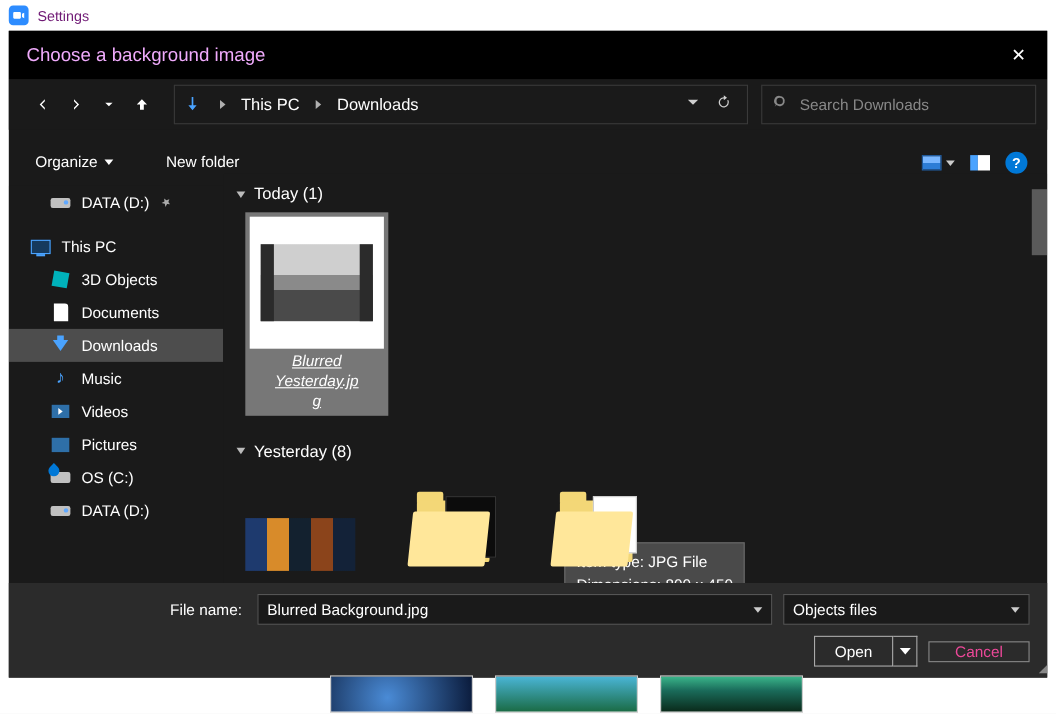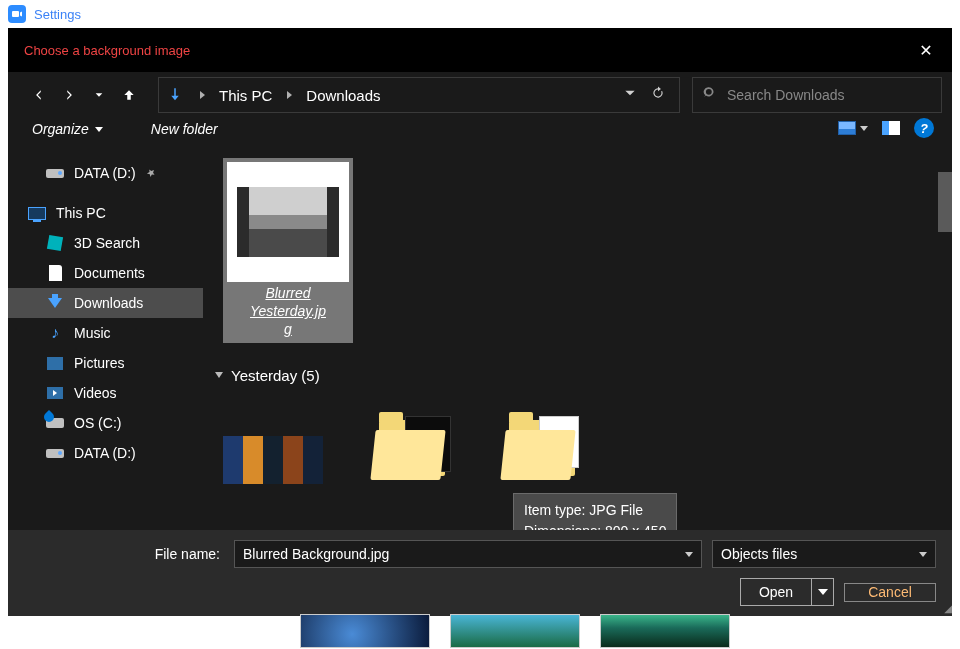--- a/index.html
+++ b/index.html
@@ -2,61 +2,61 @@
 <html><head>
 <meta charset="utf-8">
 <style>
   * { box-sizing: border-box; margin: 0; padding: 0; font-family: "Segoe UI", Arial, sans-serif; }
   body { background: #e8e8e8; width: 960px; height: 649px; overflow: hidden; position: relative; }
 
   .outer-window { position: absolute; left: 0; top: 0; width: 960px; height: 649px; background: #fff; }
   .titlebar { height: 28px; background: #fff; display: flex; align-items: center; padding: 0 8px; gap: 8px; }
   .app-icon { width: 18px; height: 18px; background: #2D8CFF; border-radius: 4px; display: flex; align-items: center; justify-content: center; }
   .app-icon svg { width: 12px; height: 12px; fill: #fff; }
-  .titlebar-text { color: #3b82f6; font-size: 13px; }
+  .titlebar-text { color: #701a75; font-size: 13px; }
 
   .dialog { position: absolute; left: 8px; top: 28px; width: 944px; height: 588px; background: #1a1a1a; display: flex; flex-direction: column; }
 
   .dlg-header { height: 44px; background: #000; display: flex; align-items: center; justify-content: space-between; padding: 0 16px; }
-  .dlg-title { color: #ef4444; font-size: 13px; }
+  .dlg-title { color: #f0abfc; font-size: 17px; }
   .dlg-close { color: #fff; font-size: 16px; width: 20px; text-align: center; cursor: pointer; }
 
   .toolbar1 { height: 46px; background: #1a1a1a; display: flex; align-items: center; padding: 0 10px 0 18px; gap: 4px; }
   .nav-btn { width: 26px; height: 26px; display: flex; align-items: center; justify-content: center; color: #fff; cursor: pointer; }
   .nav-btn svg { width: 14px; height: 14px; fill: #fff; }
   .nav-btn.sm svg { width: 10px; height: 10px; }
 
   .addrbar { flex: 1; height: 36px; margin-left: 12px; border: 1px solid #3a3a3a; background: #1a1a1a; display: flex; align-items: center; padding: 0 6px; gap: 8px; }
   .addr-icon { width: 20px; height: 20px; display: flex; align-items: center; justify-content: center; }
   .addr-sep { width: 18px; height: 100%; display:flex; align-items:center; justify-content:center; }
   .addr-sep::before { content:""; border-top:4px solid transparent; border-bottom:4px solid transparent; border-left:5px solid #b0b0b0; }
   .addr-crumb { color: #fff; font-size: 15px; cursor: pointer; }
   .addr-right { margin-left: auto; display:flex; align-items:center; gap: 14px; padding-right:8px; }
   .addr-right svg { width: 14px; height: 14px; fill: #d0d0d0; }
 
   .searchbar { width: 250px; height: 36px; margin-left: 8px; border: 1px solid #3a3a3a; background: #1a1a1a; display: flex; align-items: center; padding: 0 10px; gap: 10px; }
   .searchbar input { flex: 1; background: transparent; border: none; color: #fff; font-size: 14px; outline: none; }
   .searchbar input::placeholder { color: #888; }
   .searchbar svg { width: 14px; height: 14px; fill: #888; }
 
-  .toolbar2 { height: 40px; display: flex; align-items: flex-start; padding: 0 18px; gap: 4px; font-style: italic; }
+  .toolbar2 { height: 40px; display: flex; align-items: flex-end; padding: 0 18px; gap: 4px; }
   .tb2-item { color: #fff; font-size: 14px; cursor: pointer; display:flex; align-items:center; gap:4px; padding: 3px 6px;}
   .tb2-item .caret { width: 0; height:0; border-left:4px solid transparent; border-right:4px solid transparent; border-top:5px solid #fff; margin-left:2px; }
   .tb2-right { margin-left: auto; display:flex; align-items:center; gap: 14px; }
   .view-btn { display:flex; align-items:center; gap:4px; cursor:pointer; }
   .view-pic { width:18px; height:14px; background:linear-gradient(to bottom,#7ab7ff 55%, #2d7dd6 55%); border:1px solid #2160a8; }
   .view-chev { width:0; height:0; border-left:4px solid transparent; border-right:4px solid transparent; border-top:5px solid #ccc; }
   .preview-btn { width:18px; height:14px; display:flex; }
   .preview-btn .l { width:7px; background:#4aa3ff; }
   .preview-btn .r { flex:1; background:#fff; }
   .help-btn { width:20px; height:20px; border-radius:50%; background:#0078d7; color:#fff; display:flex; align-items:center; justify-content:center; font-size:13px; font-weight:bold; cursor:pointer; }
 
   .body { flex: 1; display: flex; overflow:hidden; }
 
-  .nav { width: 195px; background:#1a1a1a; overflow:hidden; }
+  .nav { width: 195px; background:#1a1a1a; overflow:hidden;margin-top:11px; }
   .nav-item { height: 30px; display:flex; align-items:center; gap:10px; padding-left: 38px; color:#fff; font-size:14px; cursor:pointer; }
   .nav-item.top { padding-left: 20px; }
   .nav-item.selected { background:#4d4d4d; }
   .nav-item .ico { width:18px; height:16px; display:flex; align-items:center; justify-content:center; flex-shrink:0; }
   .pin { width:10px; height:10px; fill:#aaa; transform:rotate(45deg); }
   .hdd { width:22px; height:9px; background:#c0c0c0; border-radius:2px; position:relative; }
   .hdd::after { content:""; position:absolute; right:2px; top:2px; width:4px; height:4px; background:#5fa8ff; border-radius:50%; }
   .pc-ico { width:18px; height:13px; border:1px solid #4aa3ff; background:#163a5e; position:relative; }
   .pc-ico::after { content:""; position:absolute; left:4px; bottom:-3px; width:8px; height:2px; background:#4aa3ff; }
   .cube { width:14px; height:14px; background:#00b2bb; transform:rotate(10deg); }
@@ -98,21 +98,21 @@
   .yesterday-row { display:flex; gap:50px; padding-left:20px; padding-top:24px; align-items:flex-end; }
 
   .footer { background:#2b2b2b; padding: 10px 16px 10px 16px; display:flex; flex-direction:column; gap:10px; }
   .footer-row { display:flex; align-items:center; gap:10px; }
   .fn-label { color:#fff; font-size:14px; width: 200px; text-align:right; padding-right:4px; }
   .fn-input { flex:1; height:28px; background:#1a1a1a; border:1px solid #555; color:#fff; font-size:14px; padding:0 8px; display:flex; align-items:center; justify-content:space-between; }
   .fn-input .caret { width:0; height:0; border-left:4px solid transparent; border-right:4px solid transparent; border-top:5px solid #ccc; }
   .filter { width:224px; height:28px; background:#1a1a1a; border:1px solid #555; color:#fff; font-size:14px; padding:0 8px; display:flex; align-items:center; justify-content:space-between; }
   .filter .caret { width:0; height:0; border-left:4px solid transparent; border-right:4px solid transparent; border-top:5px solid #ccc; }
   .btnrow { display:flex; gap:10px; justify-content:flex-end; }
-  .dlg-btn { width:92px; height:19px; border:1px solid #888; background:transparent; color:#fdba74; font-size:14px; display:flex; align-items:center; justify-content:center; cursor:pointer; }
+  .dlg-btn { width:92px; height:19px; border:1px solid #888; background:transparent; color:#ec4899; font-size:14px; display:flex; align-items:center; justify-content:center; cursor:pointer; }
   .split-btn { display:flex; }
   .split-btn .main { width:72px; height:28px; border:1px solid #aaa; background:transparent; color:#fff; font-size:14px; display:flex; align-items:center; justify-content:center; cursor:pointer; }
   .split-btn .drop { width:22px; height:28px; border:1px solid #aaa; border-left:none; display:flex; align-items:center; justify-content:center; cursor:pointer; }
   .split-btn .drop .caret { width:0; height:0; border-left:5px solid transparent; border-right:5px solid transparent; border-top:6px solid #fff; }
   .grip { position:absolute; right:2px; bottom:2px; color:#888; font-size:10px; letter-spacing:-2px; }
 
   .bg-strip { position:absolute; left:300px; top:614px; display:flex; gap:20px; }
   .bg-tile { width:130px; height:34px; border:1px solid #ccc; }
   .bg-tile.a { background:radial-gradient(circle at 40% 60%, #4a8bd6, #0a1a3a); }
   .bg-tile.b { background:linear-gradient(to top,#1a6b45,#4ab5d6); }
@@ -223,67 +223,71 @@
         <div class="nav-item top">
           <span class="ico">
               <span class="pc-ico"></span>
             </span>
           <span>This PC</span>
         </div>
         <div class="nav-item">
             <span class="ico">
               <span class="cube"></span>
             </span>
-            <span>3D Search</span>
+            <span>3D Objects</span>
           </div>
         <div class="nav-item">
             <span class="ico">
               <span class="doc"></span>
             </span>
             <span>Documents</span>
           </div>
         <div class="nav-item selected">
             <span class="ico">
               <span class="dl-ico"></span>
             </span>
             <span>Downloads</span>
           </div>
         <div class="nav-item">
             <span class="ico mus">♪</span>
             <span>Music</span>
           </div>
         <div class="nav-item">
             <span class="ico">
+              <span class="vid"></span>
+            </span>
+            <span>Videos</span>
+          </div>
+        <div class="nav-item">
+            <span class="ico">
               <span class="pic"></span>
             </span>
             <span>Pictures</span>
-          </div>
-        <div class="nav-item">
-            <span class="ico">
-              <span class="vid"></span>
-            </span>
-            <span>Videos</span>
           </div>
         <div class="nav-item">
             <span class="ico">
               <span class="osdrv"></span>
             </span>
             <span>OS (C:)</span>
           </div>
         <div class="nav-item">
             <span class="ico">
               <span class="hdd"></span>
             </span>
             <span>DATA (D:)</span>
           </div>
       </div>
 
       <div class="content">
         <div class="scroll-hint"></div>
 
+        <div class="section-header">
+          <span class="chev"></span>
+          <span>Today (1)</span>
+        </div>
 
         <div class="thumbs">
           <div class="thumb thumb-sel">
             <div class="thumb-img">
                 <div class="thumb-room"></div>
               </div>
             <div class="thumb-label">
               <span>Blurred</span><br>
               <span>Yesterday.jp</span><br>
               <span>g</span>
@@ -292,21 +296,21 @@
         </div>
 
         <div class="tooltip">
           <div>Item type: JPG File</div>
           <div>Dimensions: 800 x 450</div>
 
         </div>
 
         <div class="section-header" style="margin-top:14px">
           <span class="chev"></span>
-          <span>Yesterday (5)</span>
+          <span>Yesterday (8)</span>
         </div>
 
         <div class="yesterday-row">
           <div class="mosaic"></div>
           <div class="folder-th">
             <span class="folder-tab"></span>
               <span class="folder-back"></span>
               <span class="folder-dark"></span>
               <span class="folder-front"></span>
           </div>

